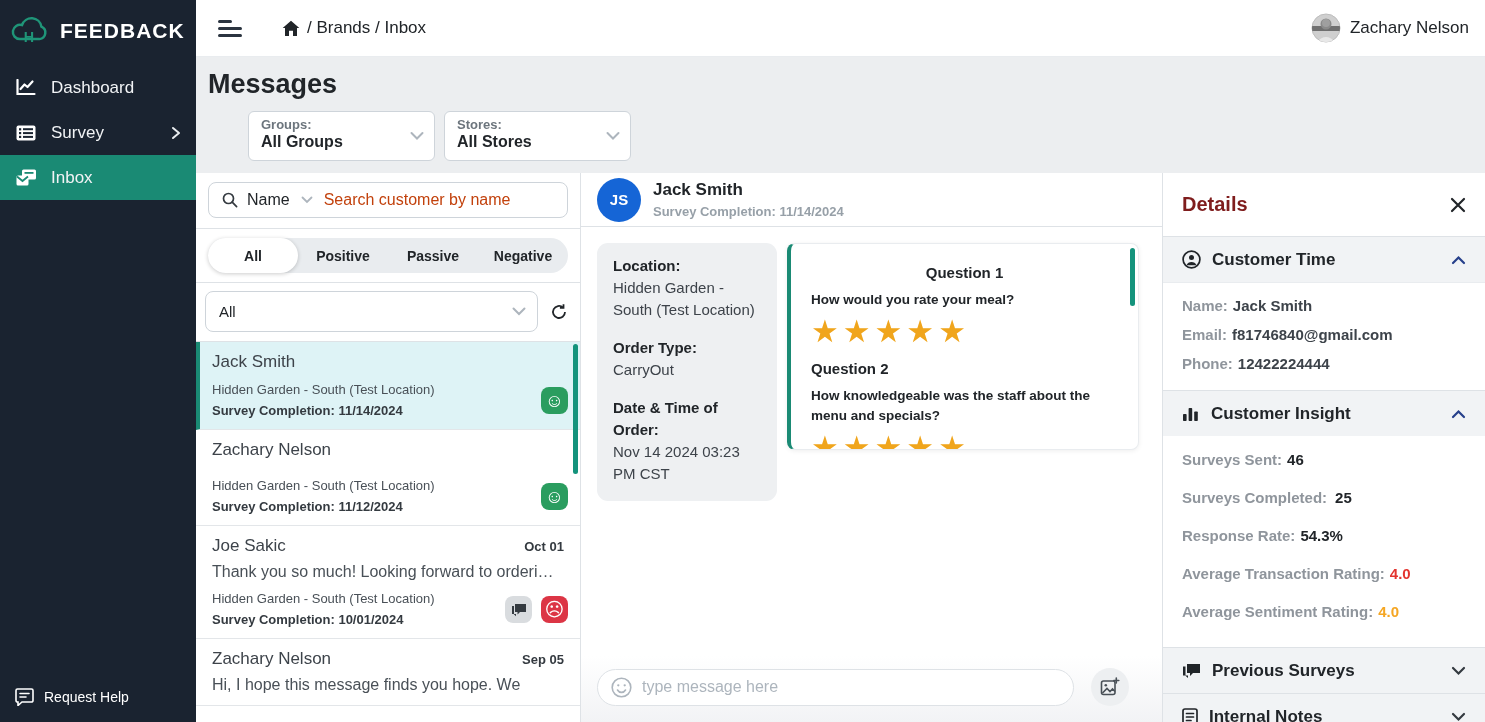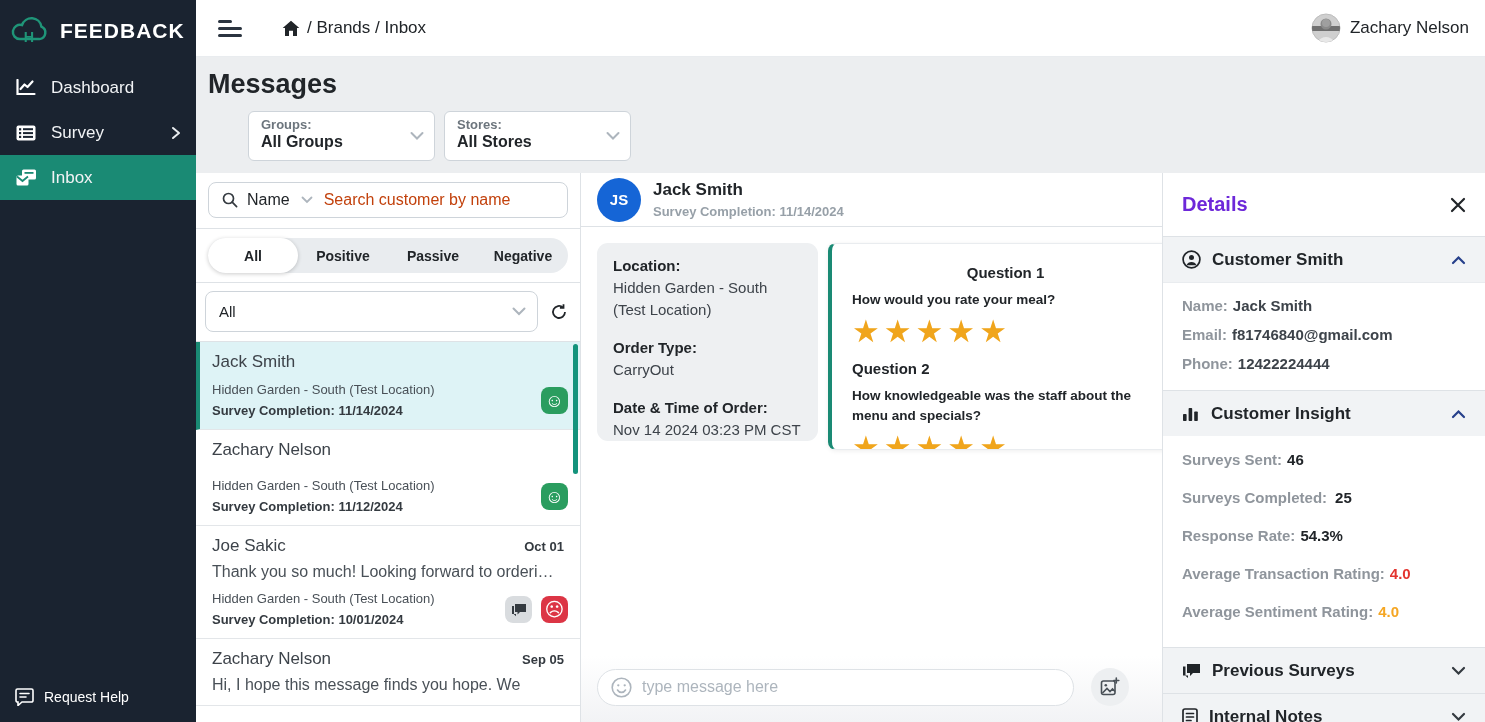--- a/index.html
+++ b/index.html
@@ -74,37 +74,37 @@
   .badge.chat { background:#d9dcdf; color:#343a40; }
   .list-thumb { position:absolute; right:2px; top:2px; width:5px; height:130px; background:#14937c; border-radius:3px; cursor:grab; }
 
   
   .chat-panel { flex:1; background:#fff; border-right:1px solid #dee2e6; display:flex; flex-direction:column; min-width:0; }
   .chat-head { height:54px; border-bottom:1px solid #dee2e6; display:flex; align-items:center; gap:12px; padding:0 16px; flex-shrink:0; }
   .avatar { width:44px; height:44px; border-radius:50%; background:#1565d6; color:#fff; font-weight:bold; font-size:15px; display:flex; align-items:center; justify-content:center; }
   .chat-name { font-size:17px; font-weight:bold; color:#212529; }
   .chat-sub { font-size:13px; font-weight:bold; color:#97a0a8; margin-top:4px; }
   .chat-body { flex:1; padding:16px 16px 0; display:flex; gap:10px; align-items:flex-start; overflow:hidden; background:#fff; }
-  .info-card { width:221px; background:#eef0f2; border-radius:11px; padding:12px 16px 0; font-size:15px; color:#3d434a; line-height:22px; flex-shrink:0; }
+  .info-card { width:180px; background:#eef0f2; border-radius:11px; padding:12px 16px 16px; font-size:15px; color:#3d434a; line-height:22px; flex-shrink:0; }
   .info-label { font-weight:bold; color:#212529; }
   .info-gap { height:16px; }
   .question-card { width:352px; background:#fff; border:1px solid #e9ecef; border-left:4px solid #1a8a74; border-radius:8px; box-shadow:0 1px 5px rgba(0,0,0,.07); padding:12px 20px; height:207px; overflow:hidden; position:relative; flex-shrink:0; }
   .q-title { font-size:15px; font-weight:bold; color:#212529; margin-top:10px; }
   .q-title:first-child { margin-top:8px;text-align:center; }
   .q-text { font-size:13.5px; font-weight:bold; color:#212529; margin-top:9px; line-height:20px; max-width:290px; }
   .stars { font-size:31px; color:#f0a51c; letter-spacing:4px; line-height:1.15; margin-top:4px; }
   .q-thumb { position:absolute; right:3px; top:4px; width:5px; height:58px; background:#14937c; border-radius:3px; cursor:grab; }
   .chat-foot { padding:12px 16px 16px; display:flex; align-items:center; gap:17px; background:linear-gradient(#ffffff,#f2f3f5); flex-shrink:0; }
   .msg-input { width:477px; height:37px; background:#fff; border:1px solid #dee2e6; border-radius:20px; display:flex; align-items:center; gap:10px; padding:0 13px; font-size:16px; color:#adb5bd; cursor:text; }
   .img-btn { width:38px; height:38px; border-radius:50%; background:#edeff1; display:flex; align-items:center; justify-content:center; color:#495057; cursor:pointer; }
 
   
   .details-panel { width:322px; background:#fff; display:flex; flex-direction:column; flex-shrink:0; }
   .details-head { height:63px; display:flex; align-items:center; justify-content:space-between; padding:0 19px; flex-shrink:0; }
-  .details-title { font-size:20px; font-weight:bold; color:#6d28d9; }
+  .details-title { font-size:20px; font-weight:bold; color:#7f1d1d; }
   .close-btn { display:flex; cursor:pointer; color:#212529; }
   .sect-head { border-top:1px solid #dee2e6; background:#f1f3f5; height:46px; display:flex; align-items:center; gap:11px; padding:0 19px; font-size:17px; font-weight:bold; color:#212529; cursor:pointer; flex-shrink:0; }
   .sect-head .chev { margin-left:auto; }
   .chev-up { color:#27408b; transform:rotate(180deg); display:flex; }
   .chev-dn { color:#343a40; display:flex; }
   .ci-body { padding:8px 19px 12px; font-size:15px; line-height:29px; border-top:1px solid #e9ecef; }
   .ci-lab { font-weight:bold; color:#8f959c; }
   .ci-val { font-weight:bold; color:#3d434a; margin-left:5px; }
   .ins-body { padding:13px 19px 8px; font-size:15px; flex-shrink:0; }
   .ins-row { margin-bottom:17px; line-height:21px; }
@@ -414,21 +414,21 @@
           </div>
 
           <div class="sect-head">
             <span>
               <svg width="19" height="19" viewBox="0 0 19 19">
                   <circle cx="9.5" cy="9.5" r="8.4" fill="none" stroke="#212529" stroke-width="1.7"></circle>
                   <circle cx="9.5" cy="7.4" r="2.5" fill="#212529"></circle>
                   <path d="M4.5 15.2 a5.5 5.5 0 0 1 10 0" fill="#212529"></path>
                 </svg>
             </span>
-            <span>Customer Smith</span>
+            <span>Customer Time</span>
             <span class="chev chev-up">
                 <svg width="15" height="10" viewBox="0 0 15 10">
                   <path d="M2 2 l5.5 5.5 5.5-5.5" fill="none" stroke="currentColor" stroke-width="2.2" stroke-linecap="round"></path>
                 </svg>
               </span>
           </div>
           <div class="ci-body">
             <div><span class="ci-lab">Name:</span><span class="ci-val">Jack Smith</span></div>
             <div><span class="ci-lab">Email:</span><span class="ci-val">f81746840@gmail.com</span></div>
             <div><span class="ci-lab">Phone:</span><span class="ci-val">12422224444</span></div>

